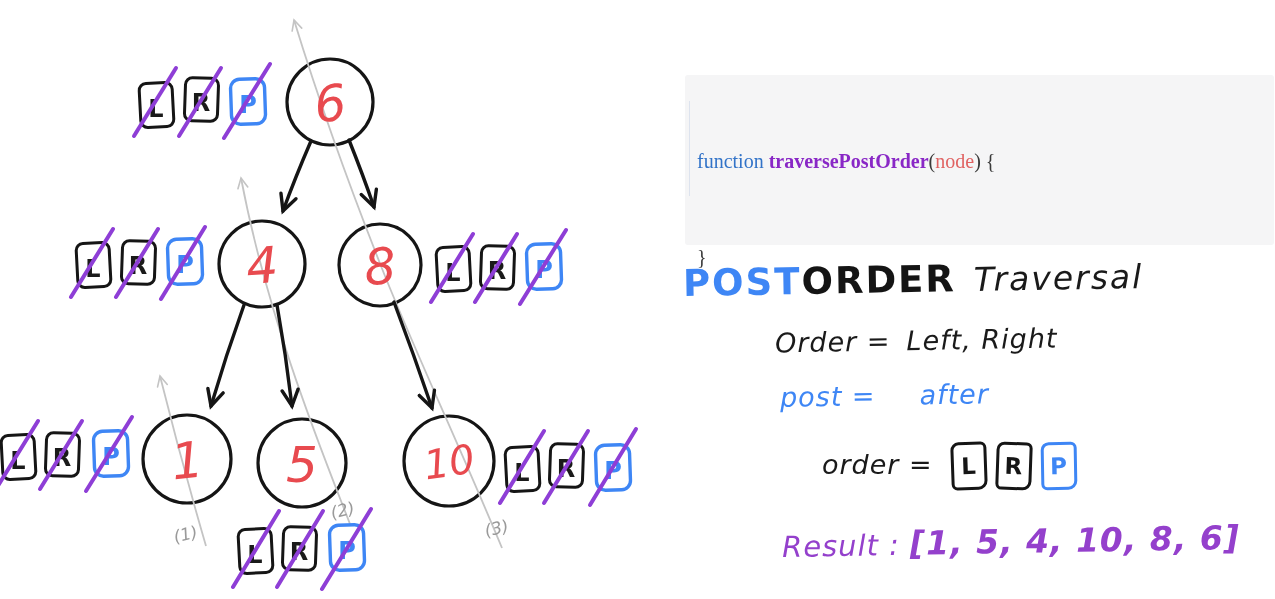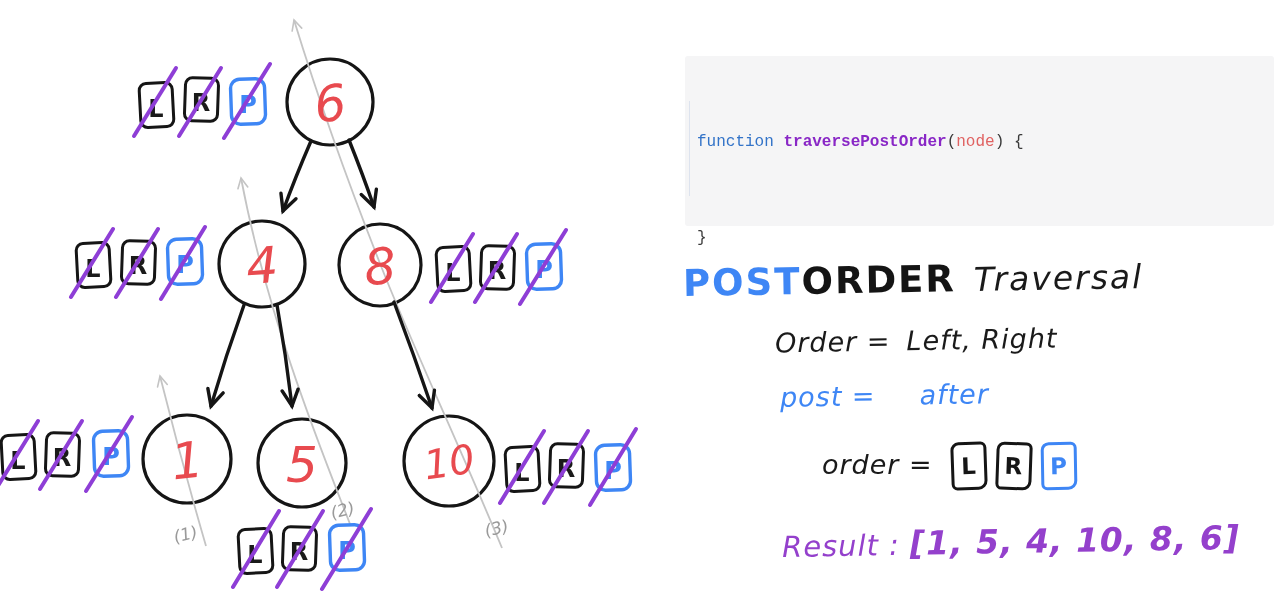--- a/index.html
+++ b/index.html
@@ -18,24 +18,24 @@
   .step{font-family:"DejaVu Sans",sans-serif;font-style:italic;font-size:17px;
       fill:#9a9a9a;text-anchor:middle;}
   .bx{fill:#ffffff;stroke:#151515;stroke-width:3px;}
   .bx.blue{stroke:#3e86f5;stroke-width:3.4px;}
   .bt{font-family:"DejaVu Sans",sans-serif;font-weight:700;font-size:24px;
       fill:#1a1a1a;text-anchor:middle;}
   .bt.blue{fill:#3e86f5;}
   .slash{fill:none;stroke:#8e3ed6;stroke-width:4px;stroke-linecap:round;}
   
   .code{
-    position:absolute;left:685px;top:56px;width:589px;height:170px;
+    position:absolute;left:685px;top:75px;width:589px;height:170px;
     background:#f5f5f6;border-radius:3px;box-sizing:border-box;
     padding:6px 0 0 12px;
-    font-family:Liberation Mono, monospace;font-size:16px;line-height:32px;
+    font-family:Liberation Serif, serif;font-size:20px;line-height:32px;
     color:#3a3a3a;white-space:pre;
   }
   .code span{white-space:pre;}
   .kw{color:#3273c8;}
   .fn{color:#8927c6;font-weight:bold;}
   .param{color:#e06262;}
   .op{color:#3273c8;}
   .ind{color:#b9c4d2;}
   .iguide{position:absolute;left:689px;top:101px;width:1px;height:95px;background:#dde3ee;}
   

